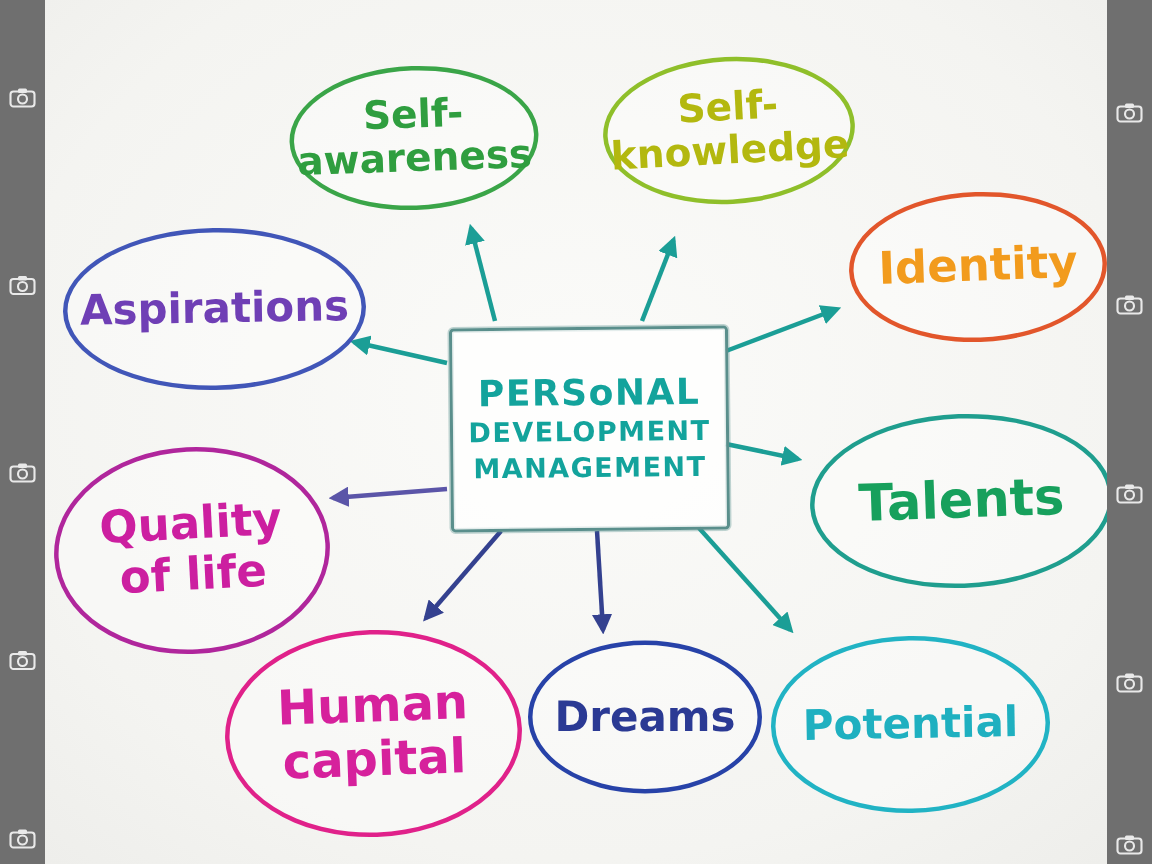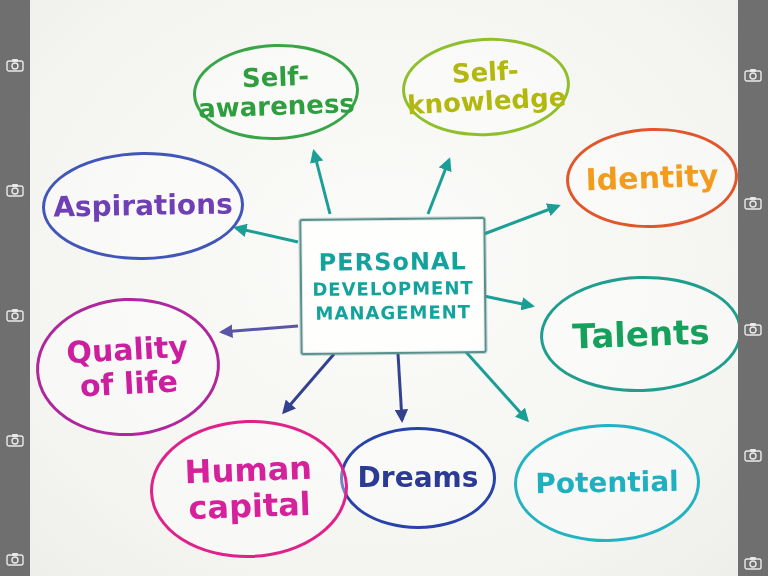--- a/index.html
+++ b/index.html
@@ -31,21 +31,21 @@
     position:absolute;z-index:2;border:3px solid;border-radius:50%;
     display:flex;flex-direction:column;align-items:center;justify-content:center;
     text-align:center;font-weight:bold;background:rgba(255,255,255,.35);
   }
   .node .line{line-height:1.12;white-space:nowrap;}
   .n0{left:193px;top:44px;width:160px;height:90px;transform:rotate(-2deg);font-size:26px;}
   .n1{left:402px;top:38px;width:162px;height:92px;transform:rotate(-3deg);font-size:26px;}
   .n2{left:566px;top:128px;width:166px;height:94px;transform:rotate(-2deg);font-size:30px;}
   .n3{left:540px;top:276px;width:196px;height:110px;transform:rotate(-2deg);font-size:34px;}
   .n4{left:514px;top:424px;width:180px;height:112px;transform:rotate(-1deg);font-size:28px;}
-  .n5{left:340px;top:427px;width:150px;height:96px;font-size:28px;}
+  .n5{left:352px;top:427px;width:150px;height:96px;font-size:28px;}
   .n6{left:150px;top:420px;width:192px;height:132px;transform:rotate(-2deg);font-size:32px;}
   .n7{left:36px;top:298px;width:178px;height:132px;transform:rotate(-3deg);font-size:30px;}
   .n8{left:42px;top:152px;width:196px;height:102px;transform:rotate(-1deg);font-size:28px;}
 </style>
 </head>
 <body>
 
 <div class="stage">
 
   <svg class="connectors" width="768" height="576" viewBox="0 0 768 576">

